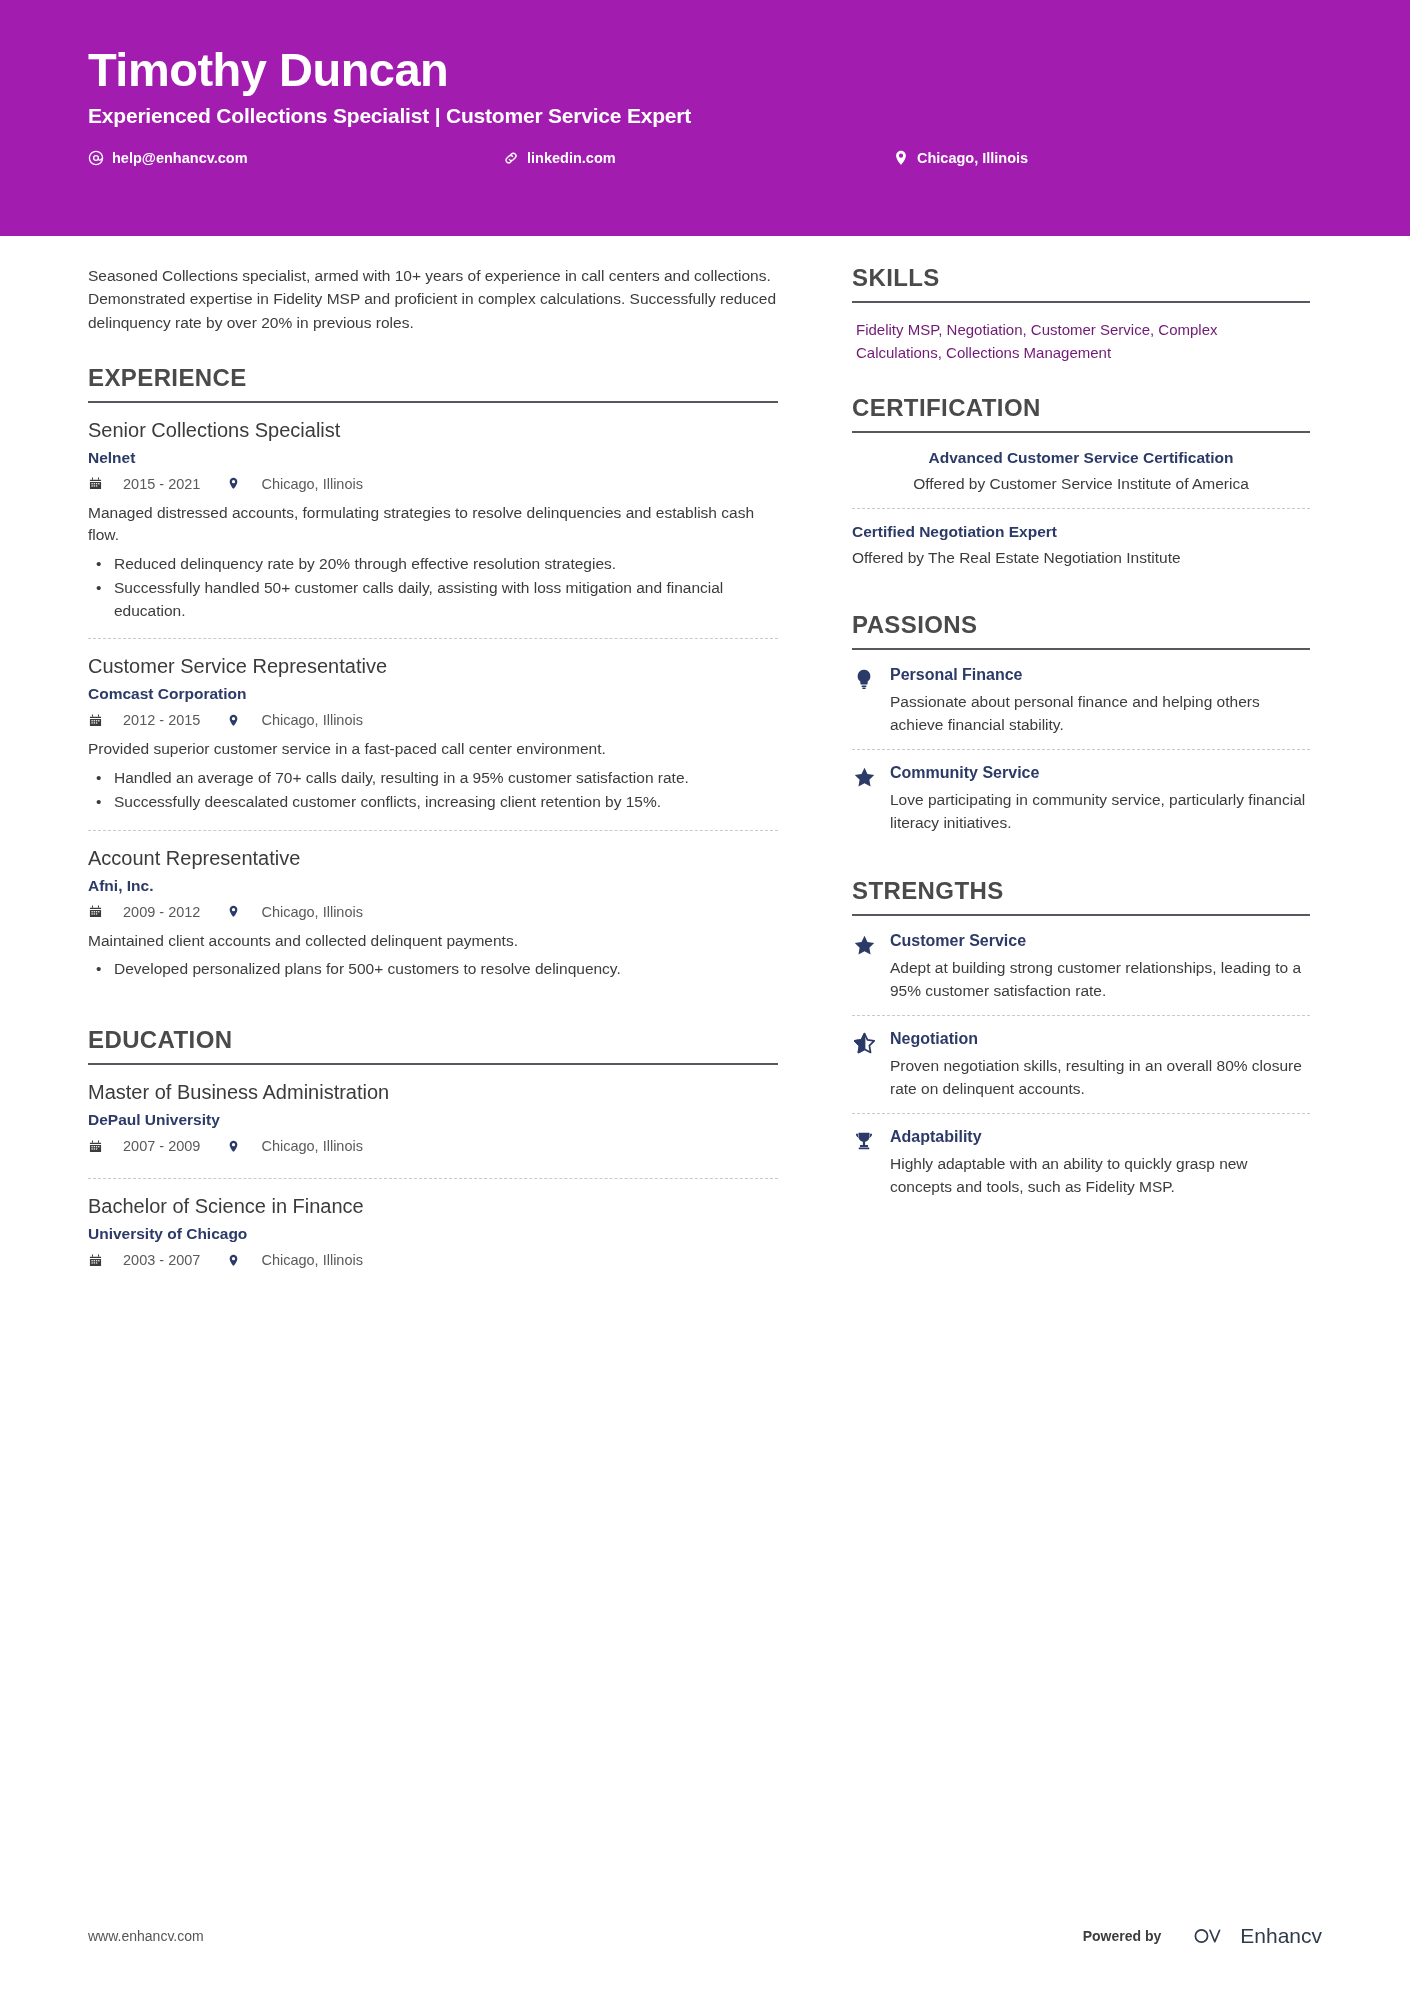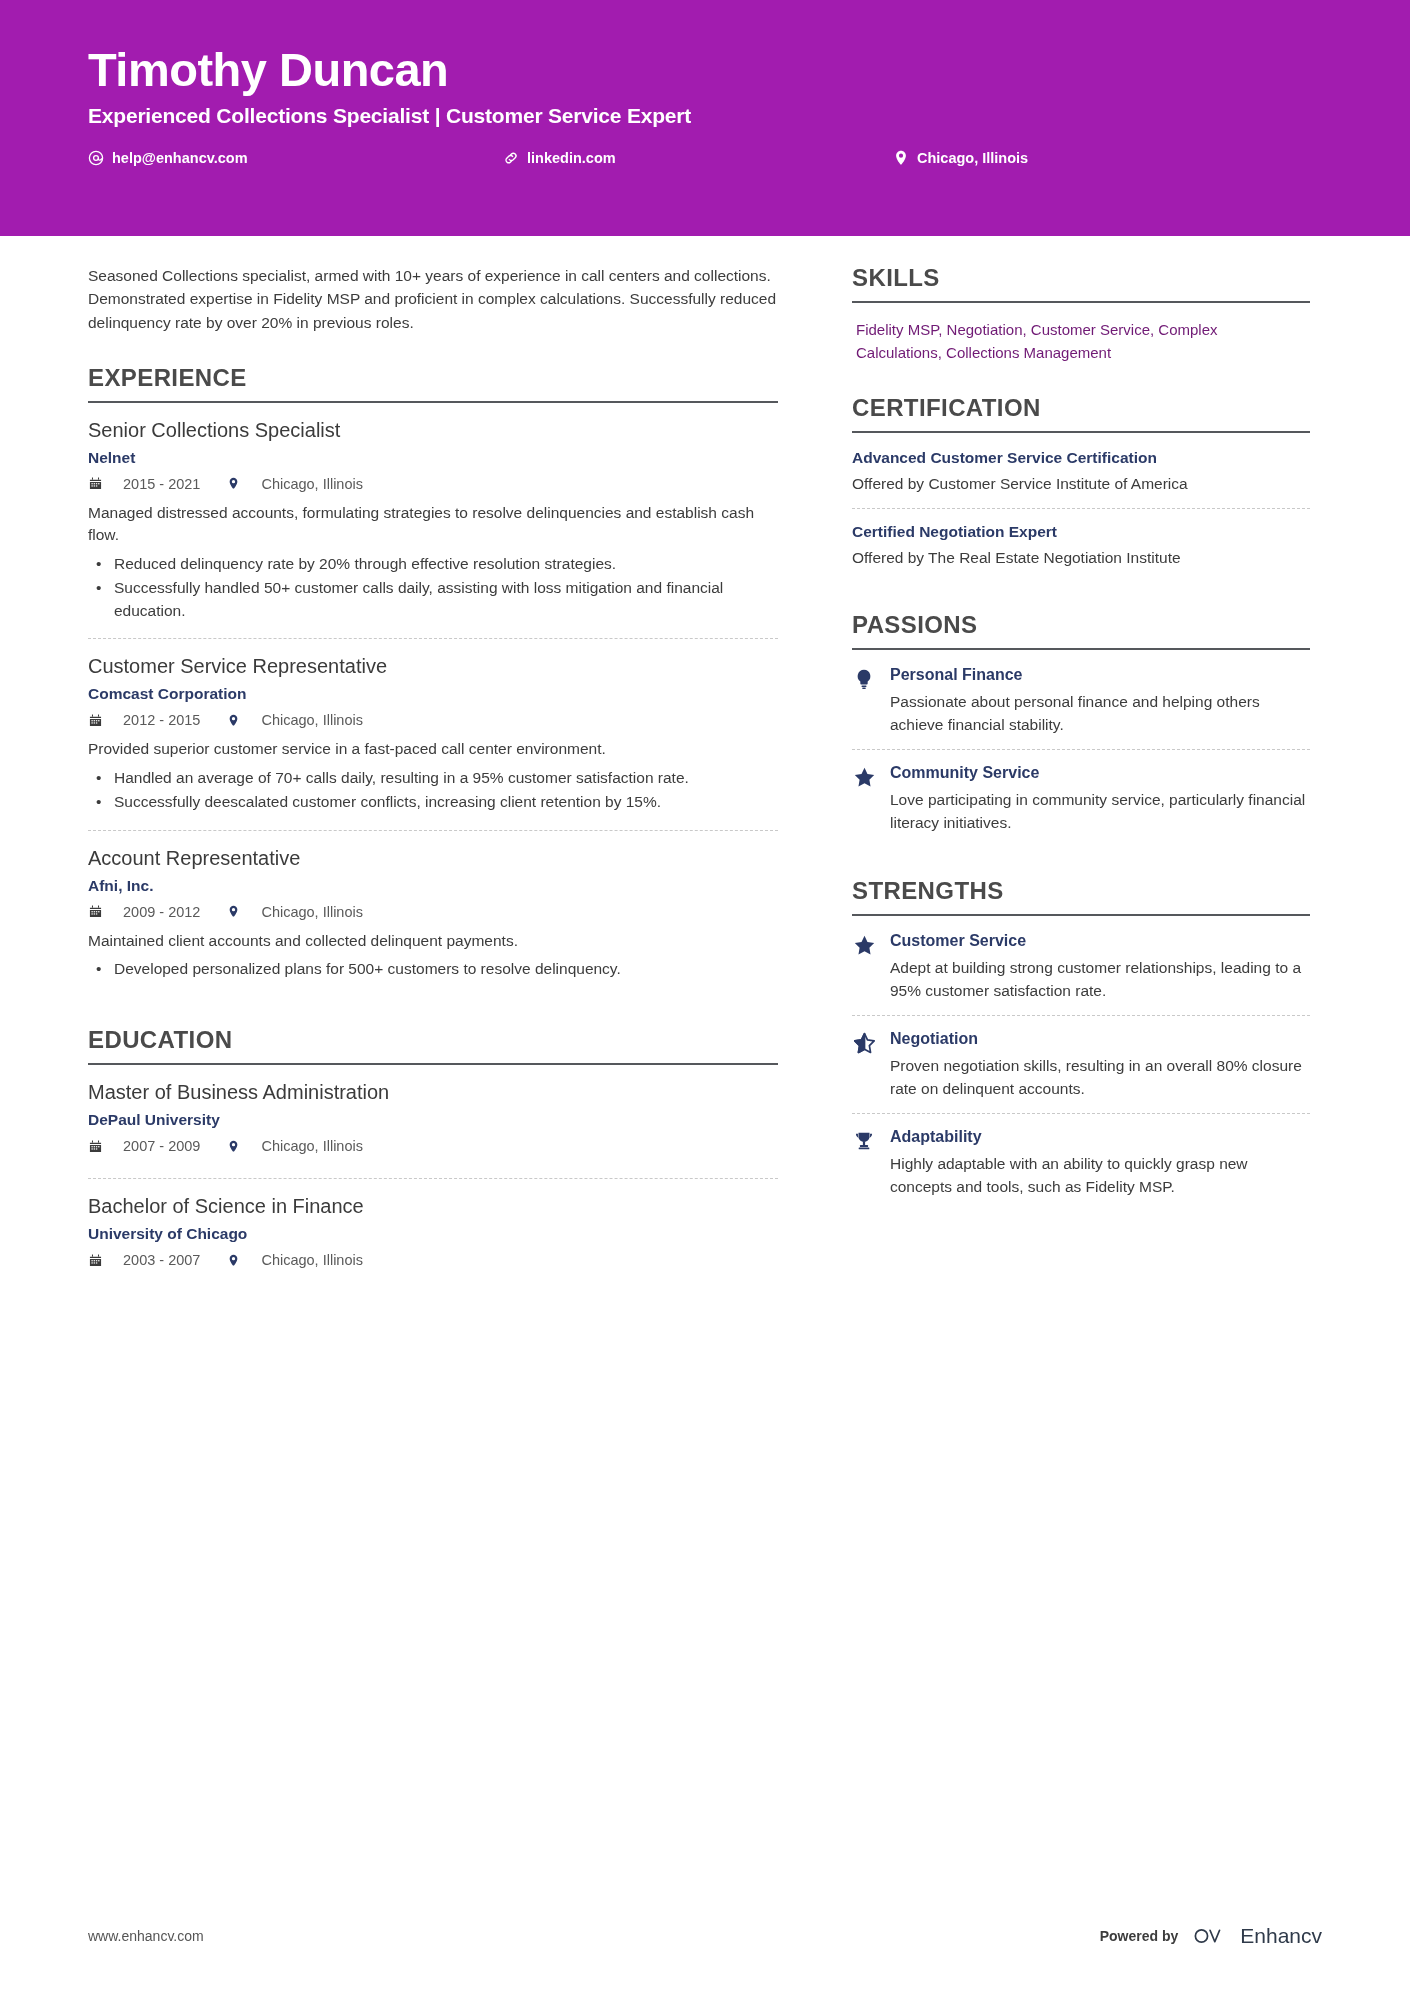--- a/index.html
+++ b/index.html
@@ -164,21 +164,21 @@
   }
 
   
   .skills-text {
     font-size: 15px;
     line-height: 1.5;
     color: #701a75;
     margin: 4px;
   }
   .cert-entry { padding-bottom: 13px; }
-  .cert-entry.divided { border-bottom: 1px dashed #c9c9c9; margin-bottom: 14px; }
+  .cert-entry.divided { border-bottom: 1px dashed #c9c9c9; margin-bottom: 14px; text-align: center; }
   .cert-title {
     font-size: 15.5px;
     font-weight: bold;
     color: #2b3a67;
     margin: 0 0 6px 0;
   }
   .cert-sub {
     font-size: 15.5px;
     color: #3c3c3c;
     margin: 0;
@@ -225,21 +225,21 @@
     display: flex;
     align-items: center;
     justify-content: space-between;
     padding: 0 88px;
     font-size: 14px;
     color: #555;
   }
   .footer-right {
     display: flex;
     align-items: center;
-    gap: 13px;
+    gap: 30px;
   }
   .powered-by { font-size: 14px; color: #3c3c3c; font-weight: bold; }
   .brand {
     display: flex;
     align-items: center;
     gap: 9px;
     font-size: 21px;
     color: #2f3a4a;
   }
 </style>

